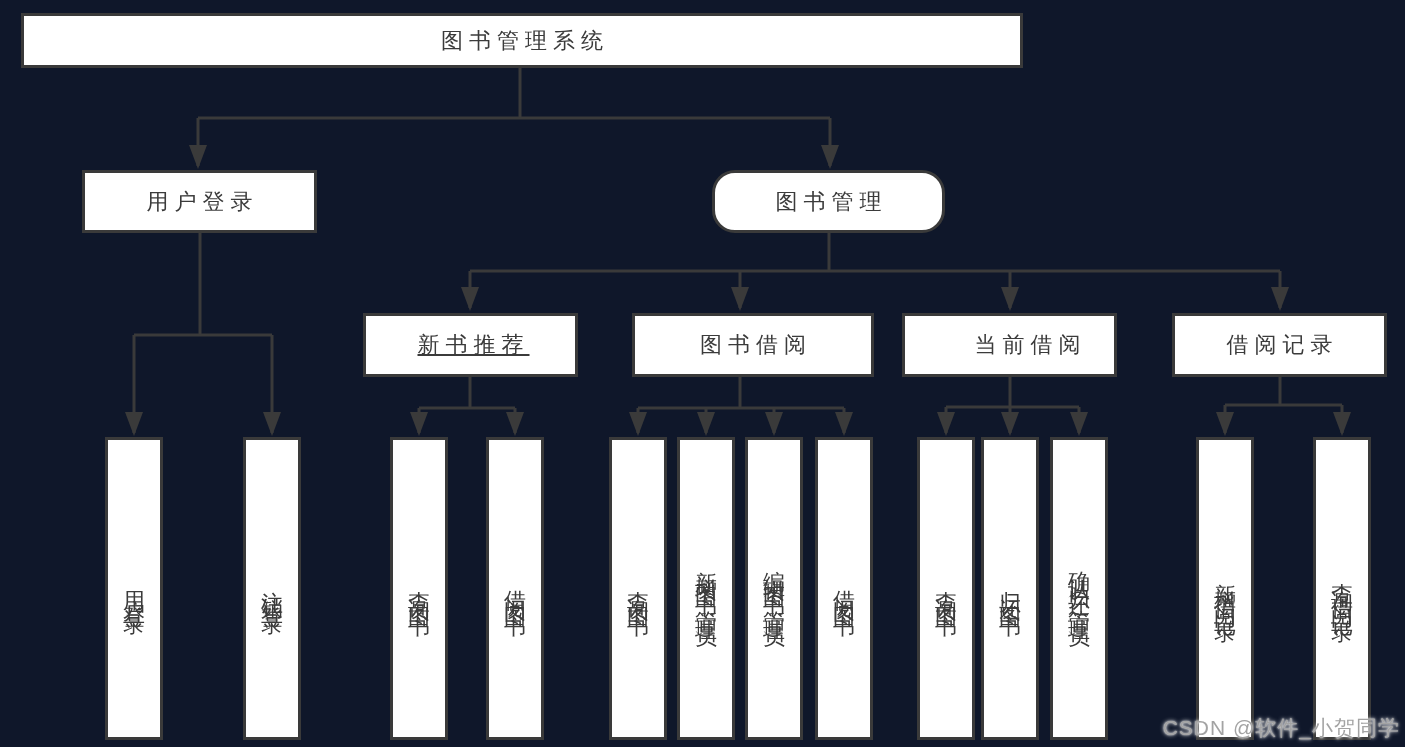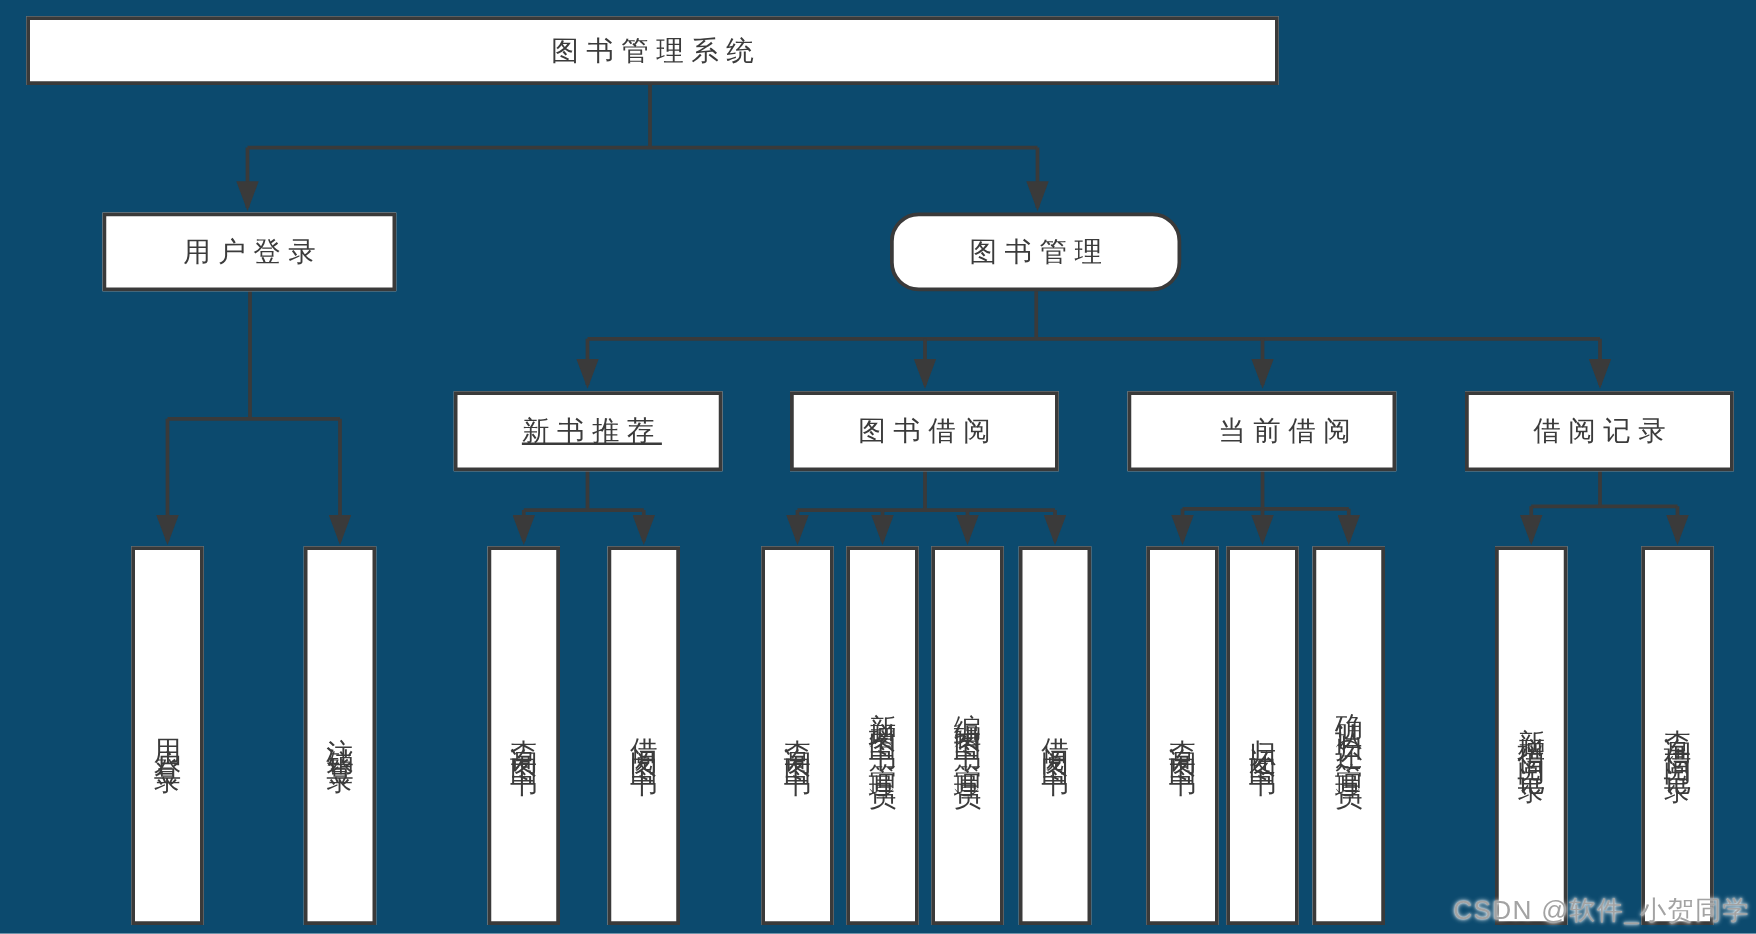--- a/index.html
+++ b/index.html
@@ -1,19 +1,19 @@
 <!DOCTYPE html>
 <html><head>
 <meta charset="utf-8">
 <style>
   html,body { margin:0; padding:0; background:#ffffff; }
   #canvas {
     position:relative;
     width:1405px; height:747px;
-    background:#0c4a6e;
+    background:#0f172a;
     font-family:"Liberation Sans","DejaVu Sans",sans-serif;
     overflow:hidden;
   }
   #connectors {
     position:absolute; left:0; top:0; z-index:1;
   }
   .node {
     position:absolute;
     box-sizing:border-box;
     background:#ffffff;
@@ -37,21 +37,21 @@
     font-size:22px;
     letter-spacing:8px;
     line-height:1;
     white-space:nowrap;
   }
   
   .b-root  { left:21px;   top:13px;  width:1002px; height:55px; }
   .b-login { left:82px;   top:170px; width:235px;  height:63px; }
   .b-mgmt  { left:712px;  top:170px; width:233px;  height:63px;border-radius:23px; }
   .b-l3a   { left:363px;  top:313px; width:215px;  height:64px;text-decoration:underline; }
-  .b-l3b   { left:632px;  top:313px; width:215px;  height:64px; }
+  .b-l3b   { left:632px;  top:313px; width:242px;  height:64px; }
   .b-l3c   { left:902px;  top:313px; width:215px;  height:64px;padding-left:36px; }
   .b-l3d   { left:1172px; top:313px; width:215px;  height:64px; }
   
   .leaf { top:437px; width:58px; height:303px; }
   .f01 { left:105px; }  .f02 { left:243px; }
   .f03 { left:390px; }  .f04 { left:486px; }
   .f05 { left:609px; }  .f06 { left:677px; }
   .f07 { left:745px; }  .f08 { left:815px; }
   .f09 { left:917px; }  .f10 { left:981px; }
   .f11 { left:1050px; }

